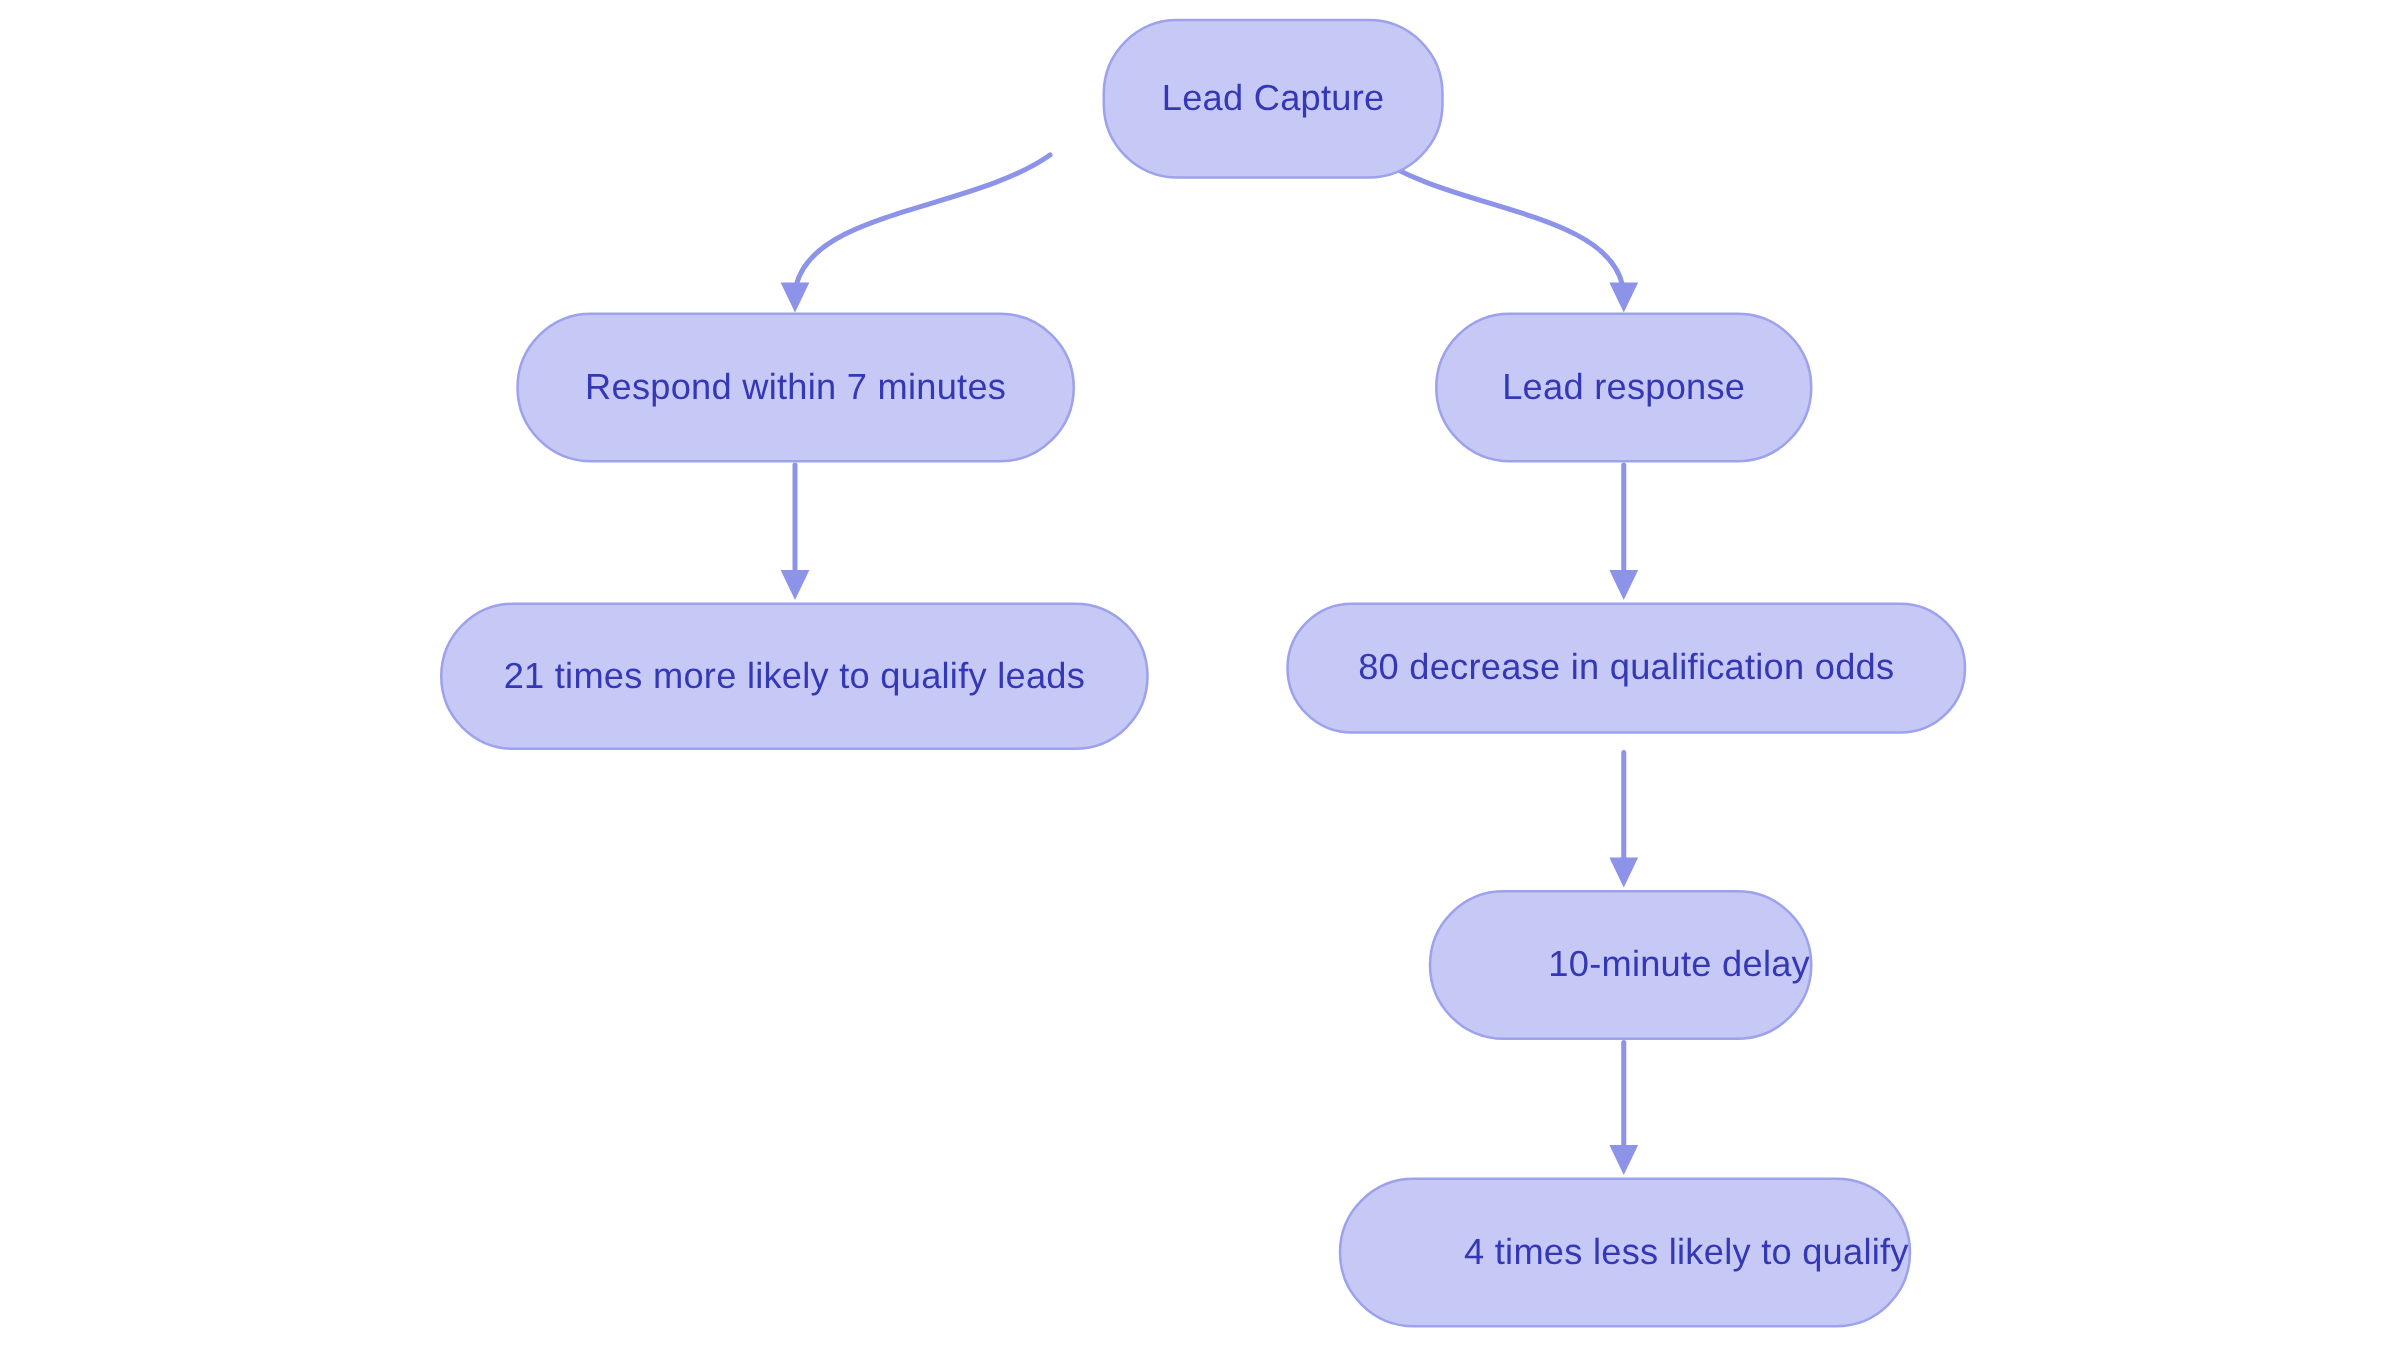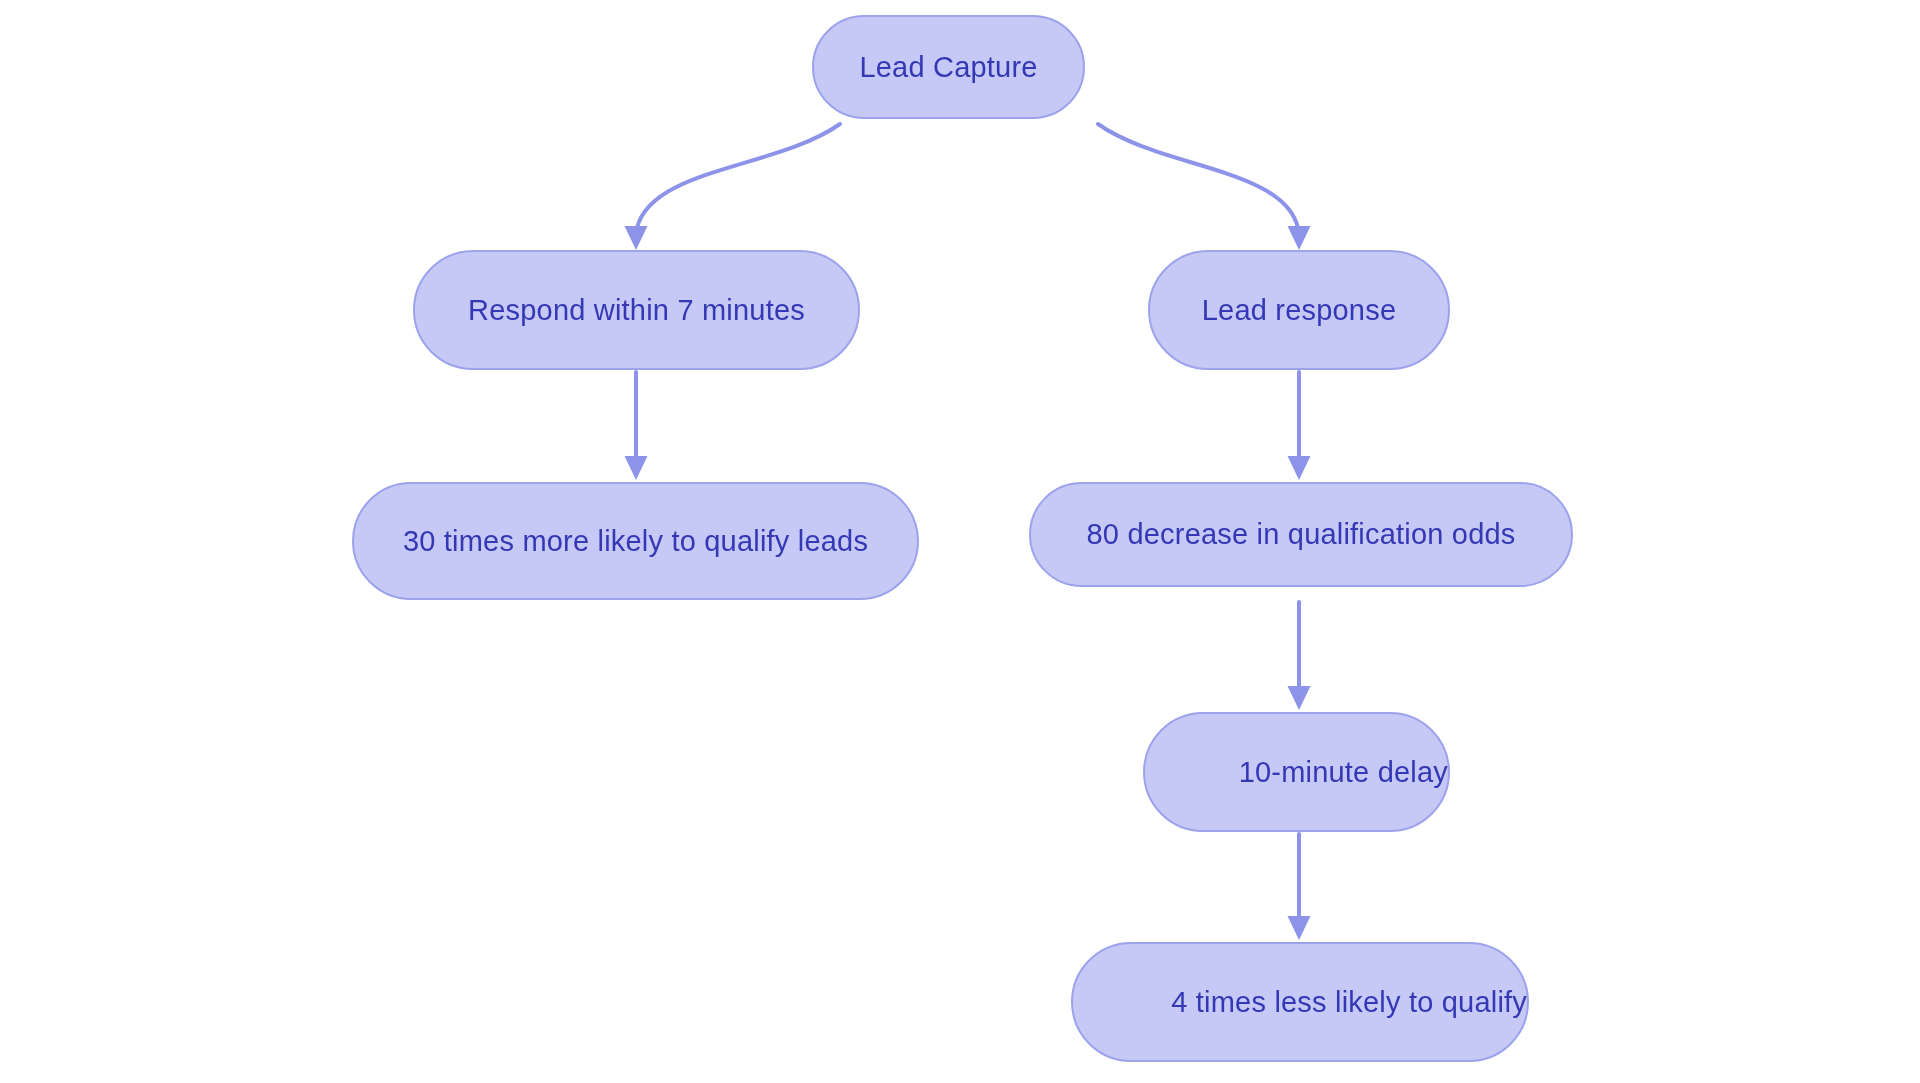--- a/index.html
+++ b/index.html
@@ -42,21 +42,21 @@
     justify-content: center;
     background: var(--node-fill);
     border: 2px solid var(--node-border);
     border-radius: 60px;
     color: var(--node-text);
     font-size: 29px;
     letter-spacing: 0.2px;
     white-space: nowrap;
     text-align: center;
   }
-  .node-lead-capture   { left: 812px;  top: 15px;  width: 273px; height: 104px; }
+  .node-lead-capture   { left: 882px;  top: 15px;  width: 273px; height: 128px; }
   .node-respond        { left: 413px;  top: 250px; width: 447px; height: 120px; }
   .node-delay          { left: 1148px; top: 250px; width: 302px; height: 120px; }
   .node-qualify-21x    { left: 352px;  top: 482px; width: 567px; height: 118px; }
   .node-decrease-80    { left: 1029px; top: 482px; width: 544px; height: 105px; }
   .node-ten-min-delay  { left: 1143px; top: 712px; width: 307px; height: 120px; justify-content: flex-end; }
   .node-qualify-4x     { left: 1071px; top: 942px; width: 458px; height: 120px; justify-content: flex-end; }
 </style>
 </head>
 <body>
 
@@ -101,21 +101,21 @@
 
   <div class="node node-respond">
     <span>Respond within 7 minutes</span>
   </div>
 
   <div class="node node-delay">
     <span>Lead response</span>
   </div>
 
   <div class="node node-qualify-21x">
-    <span>30 times more likely to qualify leads</span>
+    <span>21 times more likely to qualify leads</span>
   </div>
 
   <div class="node node-decrease-80">
     <span>80 decrease in qualification odds</span>
   </div>
 
   <div class="node node-ten-min-delay">
     <span>10-minute delay</span>
   </div>
 

